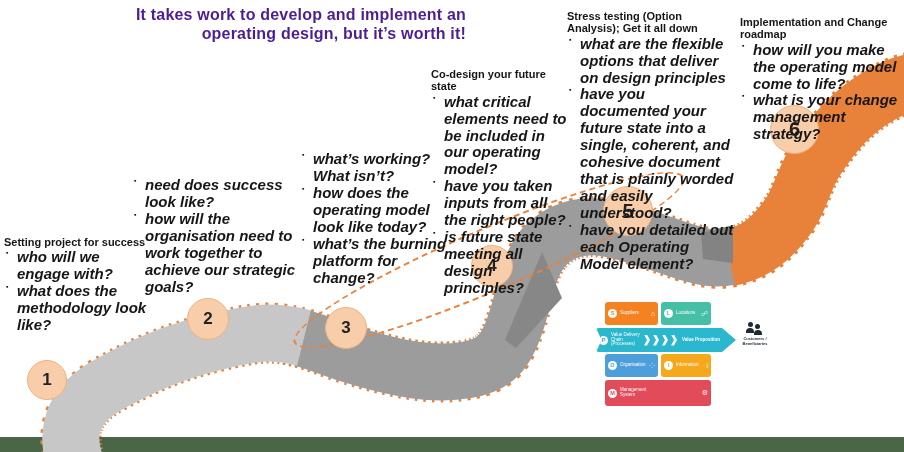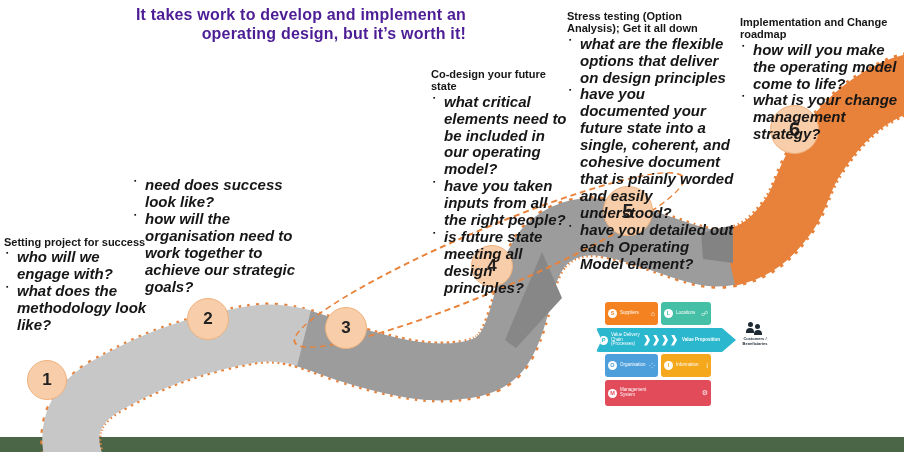--- a/index.html
+++ b/index.html
@@ -108,20 +108,25 @@
       <li>what does the methodology look like?</li>
     </ul>
   </div>
   <div class="step st2">
     <ul>
       <li>need does success look like?</li>
       <li>how will the organisation need to work together to achieve our strategic goals?</li>
     </ul>
   </div>
   <div class="step st3">
+    <ul>
+      <li>what’s working? What isn’t?</li>
+      <li>how does the operating model look like today?</li>
+      <li>what’s the burning platform for change?</li>
+    </ul>
   </div>
   <div class="step st4">
     <h3>Co-design your future state</h3>
     <ul>
       <li>what critical elements need to be included in our operating model?</li>
       <li>have you taken inputs from all the right people?</li>
       <li>is future state meeting all design principles?</li>
     </ul>
   </div>
   <div class="step st5">

